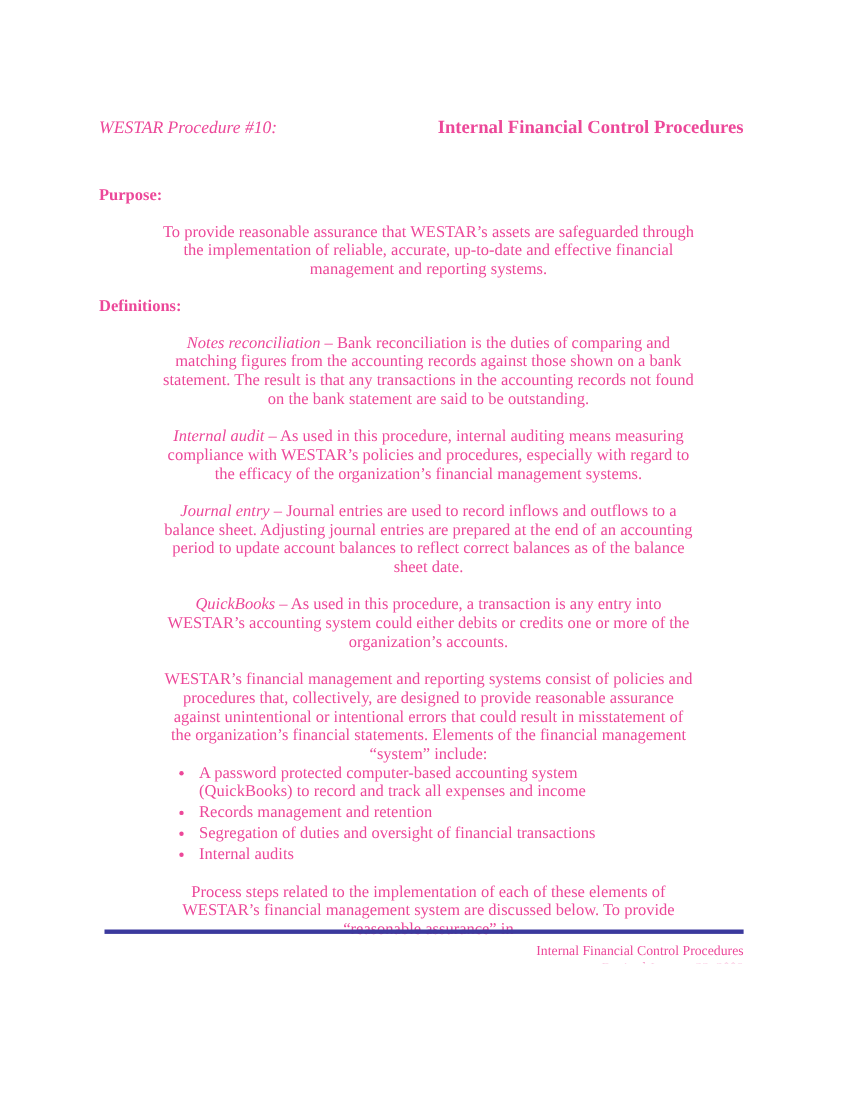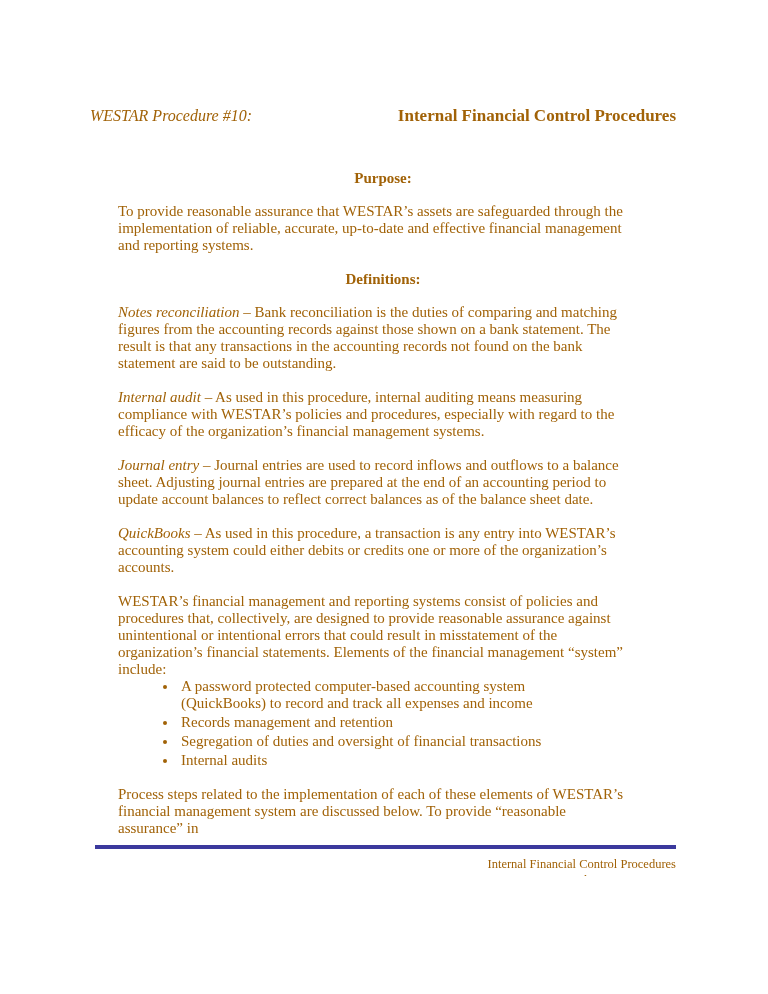--- a/index.html
+++ b/index.html
@@ -3,21 +3,21 @@
 <meta charset="utf-8">
 <style>
   * { margin: 0; padding: 0; box-sizing: border-box; }
   html, body { background: #ffffff; }
   .page {
     position: relative;
     width: 768px;
     height: 876px;
     background: #ffffff;
     font-family: "Liberation Serif", "DejaVu Serif", serif;
-    color: #a16207;
+    color: #ec4899;
     overflow: hidden;
   }
   .content {
     position: absolute;
     top: 106px;
     left: 90px;
     right: 92px;
   }
   .title-row {
     display: flex;
@@ -33,28 +33,27 @@
   .title-right {
     font-weight: bold;
     font-size: 17px;
     white-space: nowrap;
   }
   .section-heading {
     font-weight: bold;
     font-size: 15px;
     line-height: 17px;
     margin: 17px 0 16px 0;
-    text-align: center;
   }
   .section-heading.first { margin-top: 0; }
   p.body-para {
-    margin: 0 45px 17px 28px;
+    margin: 0 45px 17px 58px;
     font-size: 15px;
     line-height: 17px;
-    text-align: left;
+    text-align: center;
   }
   p.body-para .term { font-style: italic; }
   ul.bullet-list {
     margin: 0 69px 17px 45px;
     padding-left: 43px;
     font-size: 15px;
     line-height: 17px;
   }
   ul.bullet-list li {
     list-style-type: disc;

